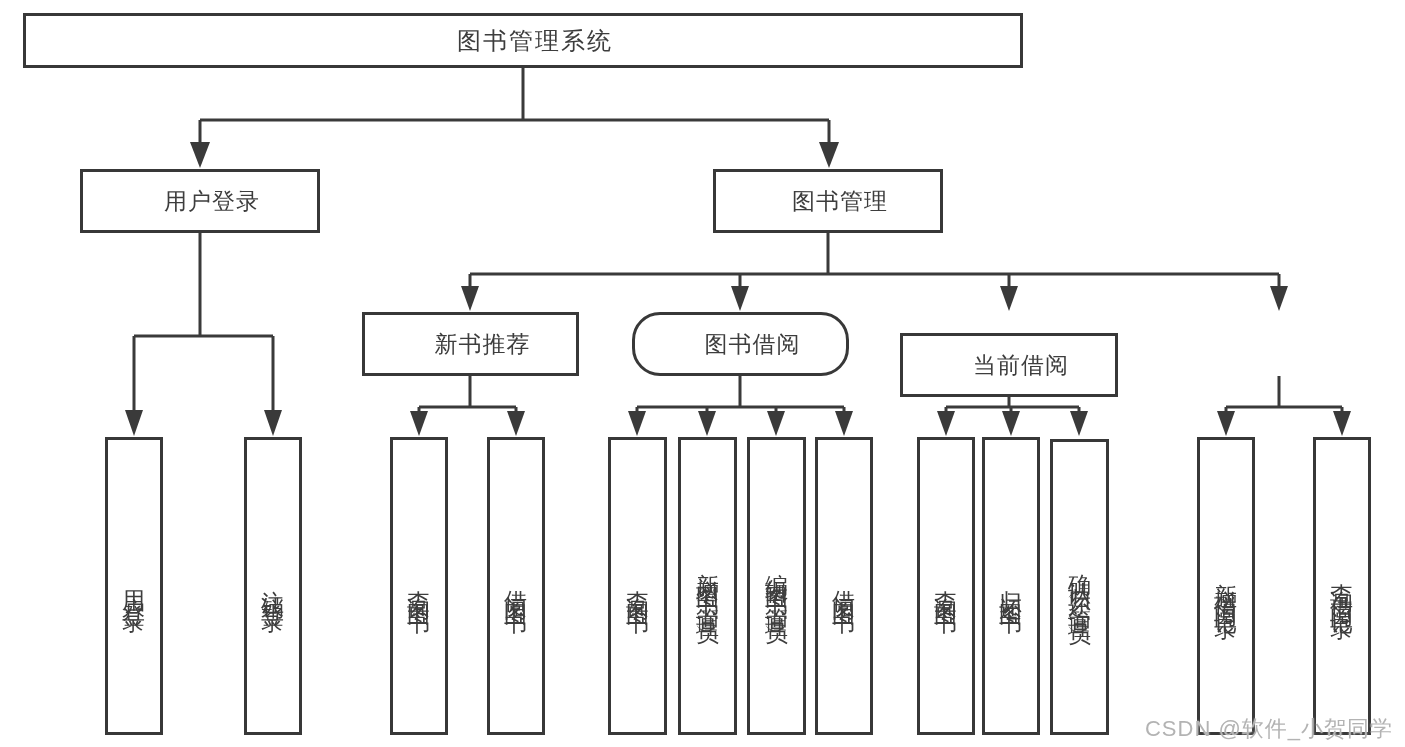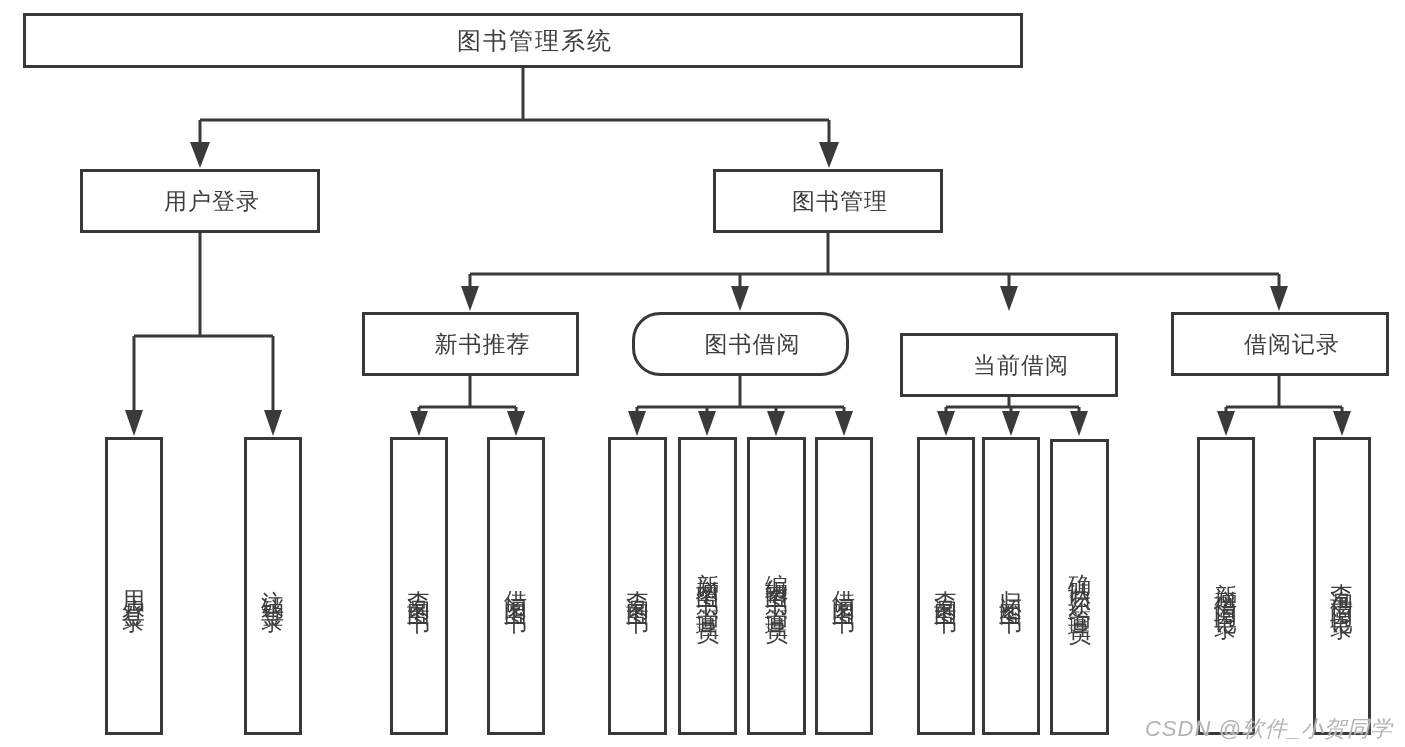--- a/index.html
+++ b/index.html
@@ -48,21 +48,20 @@
   .watermark{
     position:absolute;
     right:12px;
     top:714px;
     z-index:3;
     font-size:22px;
     color:#b3b3b3;
     text-shadow:0 0 2px rgba(255,255,255,0.9);
     letter-spacing:1px;
     white-space:nowrap;
-    font-style:italic;
   }
 </style>
 </head>
 <body>
 
 <div class="canvas">
 
   <svg class="connector-layer" width="1405" height="747" viewBox="0 0 1405 747" xmlns="http://www.w3.org/2000/svg">
 
     <g>
@@ -114,21 +113,20 @@
   </svg>
 
   <div class="node h root" style="left:23px;top:13px;width:1000px;height:55px;">图书管理系统</div>
 
   <div class="node h" style="left:80px;top:169px;width:240px;height:64px;">用户登录</div>
   <div class="node h" style="left:362px;top:312px;width:217px;height:64px;">新书推荐</div>
 
   <div class="node h" style="left:713px;top:169px;width:230px;height:64px;">图书管理</div>
   <div class="node h" style="left:632px;top:312px;width:217px;height:64px;border-radius:28px;">图书借阅</div>
   <div class="node h" style="left:900px;top:312px;width:218px;height:64px;margin-top:21px;">当前借阅</div>
-  <div class="node h" style="left:1171px;top:312px;width:218px;height:64px;">借阅记录</div>
 
   <div class="node v" style="left:105px;top:437px;width:58px;height:298px;">用户登录</div>
   <div class="node v" style="left:244px;top:437px;width:58px;height:298px;">注销登录</div>
 
   <div class="node v" style="left:390px;top:437px;width:58px;height:298px;">查询图书</div>
   <div class="node v" style="left:487px;top:437px;width:58px;height:298px;">借阅图书</div>
 
   <div class="node v" style="left:608px;top:437px;width:59px;height:298px;">查询图书</div>
   <div class="node v" style="left:678px;top:437px;width:59px;height:298px;">新增图书（管理员）</div>
   <div class="node v" style="left:747px;top:437px;width:59px;height:298px;">编辑图书（管理员）</div>

